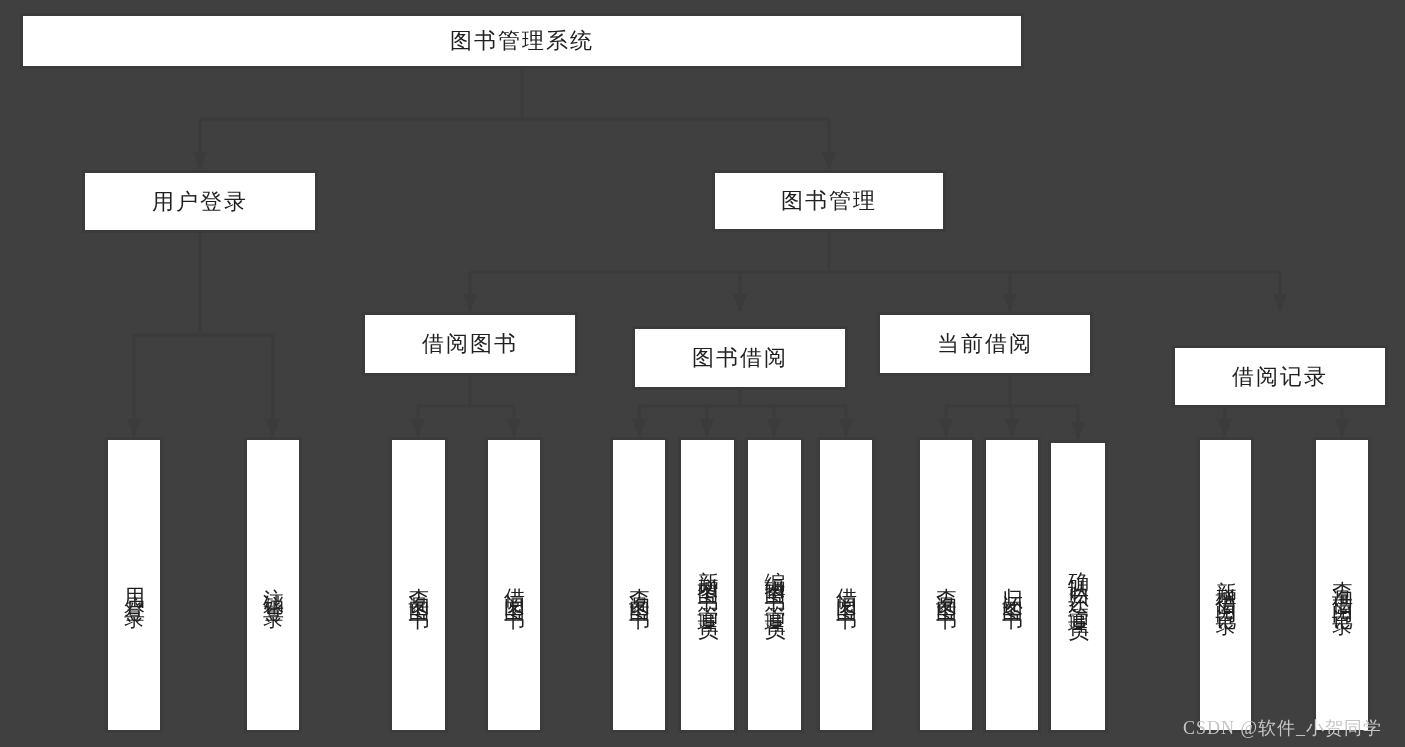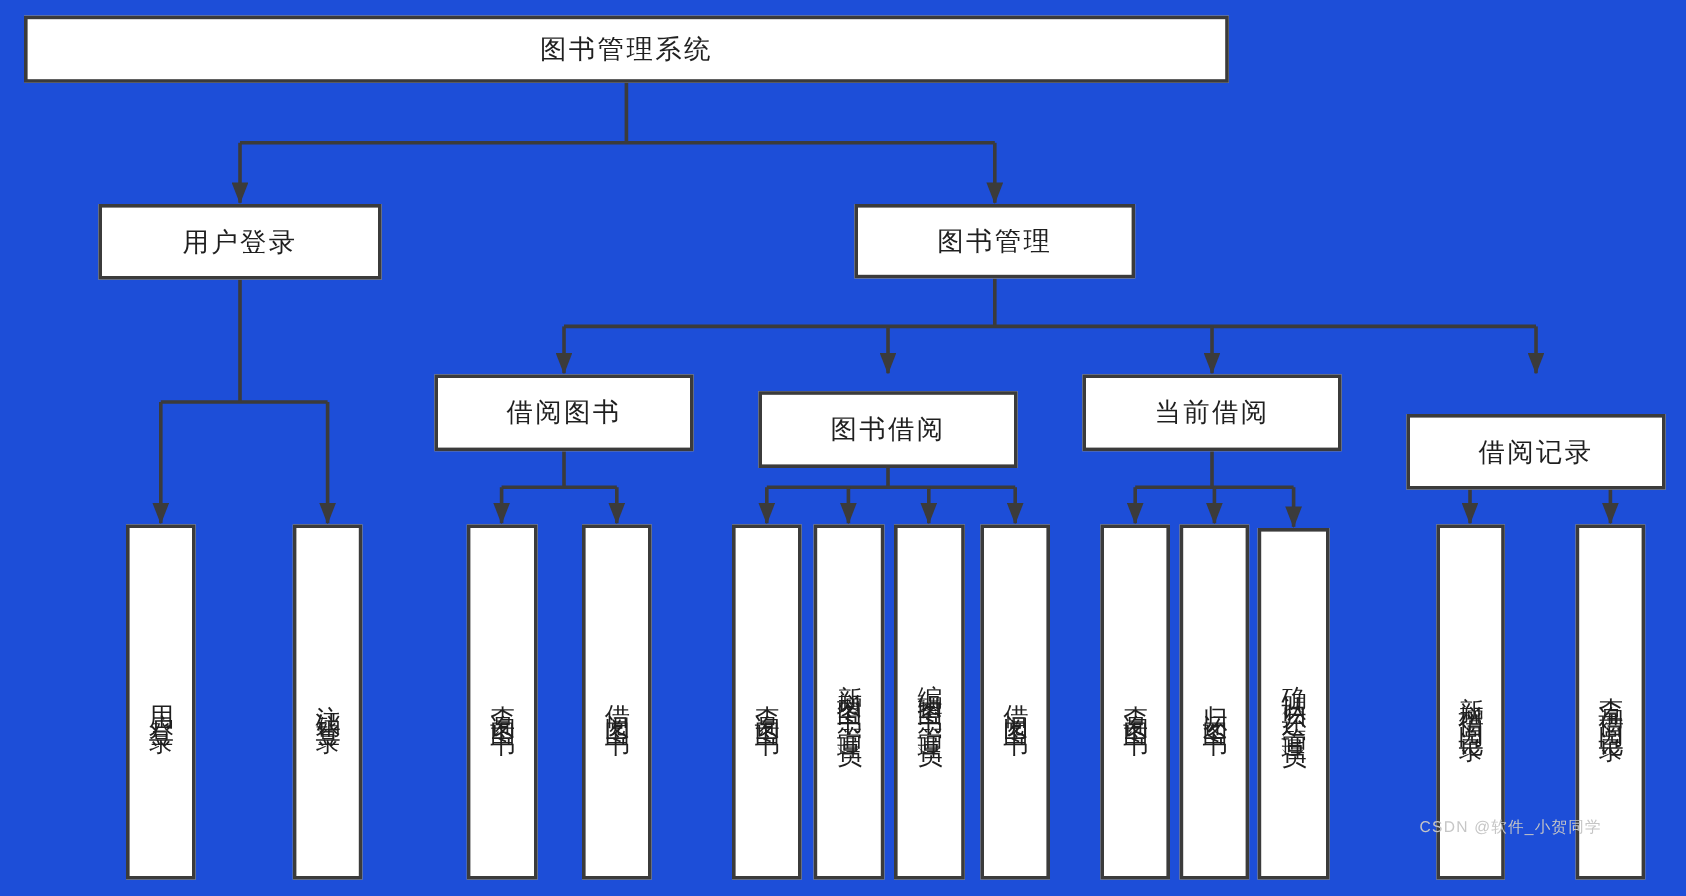--- a/index.html
+++ b/index.html
@@ -1,20 +1,20 @@
 <!DOCTYPE html>
 <html><head>
 <meta charset="utf-8">
 <style>
   html,body { margin:0; padding:0; background:#ffffff; }
   .canvas {
     position:relative;
     width:1405px; height:747px;
-    background:#1d4ed8;
-    font-family:Liberation Sans, sans-serif;
+    background:#404040;
+    font-family:Liberation Serif, serif;
     overflow:hidden;
   }
   .connector-layer {
     position:absolute; left:0; top:0; width:1405px; height:747px;
     pointer-events:none;
   }
   .node {
     position:absolute;
     box-sizing:border-box;
     border:3px solid #3b3b3b;
@@ -28,22 +28,22 @@
   .node.v {
     writing-mode:vertical-rl;
     text-orientation:mixed;
     font-size:21px;
     letter-spacing:7px;
     line-height:1;
     padding:6px 0;
   }
   .watermark {
     position:absolute;
-    left:1183px; top:680px;
-    font-size:13px;
+    left:1183px; top:716px;
+    font-size:18px;
     color:#c6c6c6;
     letter-spacing:1px;
     white-space:nowrap;
     z-index:10;
   }
 </style>
 </head>
 <body>
 
 <div class="canvas">
@@ -116,21 +116,21 @@
   <div class="node h" style="left:712px; top:170px; width:234px; height:62px;">
     <span>图书管理</span>
   </div>
 
   <div class="node h" style="left:362px; top:312px; width:216px; height:64px;">
     <span>借阅图书</span>
   </div>
   <div class="node h" style="left:632px; top:312px; width:216px; height:64px;margin-top:14px;">
     <span>图书借阅</span>
   </div>
-  <div class="node h" style="left:902px; top:312px; width:216px; height:64px;align-items:center;">
+  <div class="node h" style="left:877px; top:312px; width:216px; height:64px;align-items:center;">
     <span>当前借阅</span>
   </div>
   <div class="node h" style="left:1172px; top:312px; width:216px; height:63px;margin-top:33px;">
     <span>借阅记录</span>
   </div>
 
   <div class="node v" style="left:105px; top:437px; width:58px; height:296px;">
     <span>用户登录</span>
   </div>
   <div class="node v" style="left:244px; top:437px; width:58px; height:296px;">

